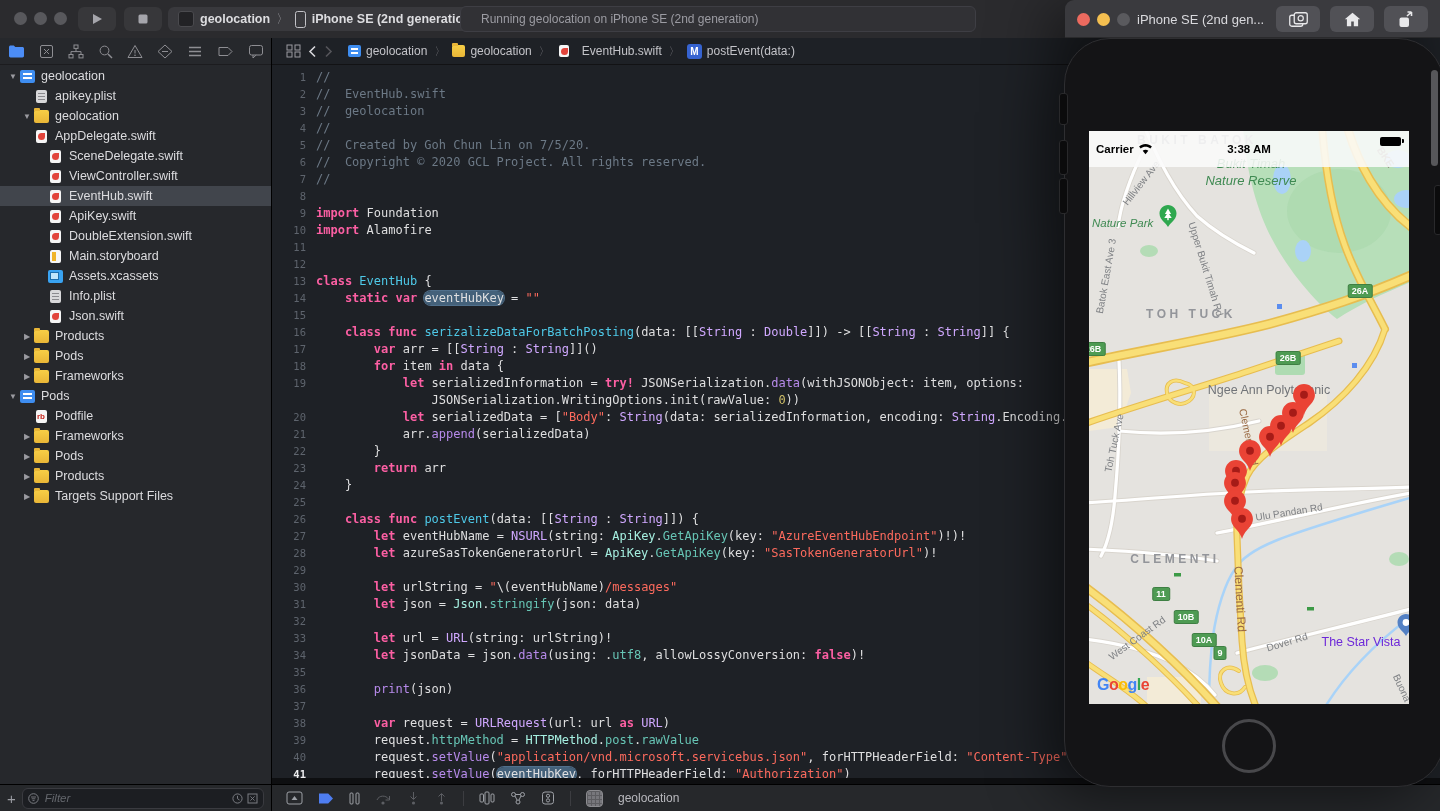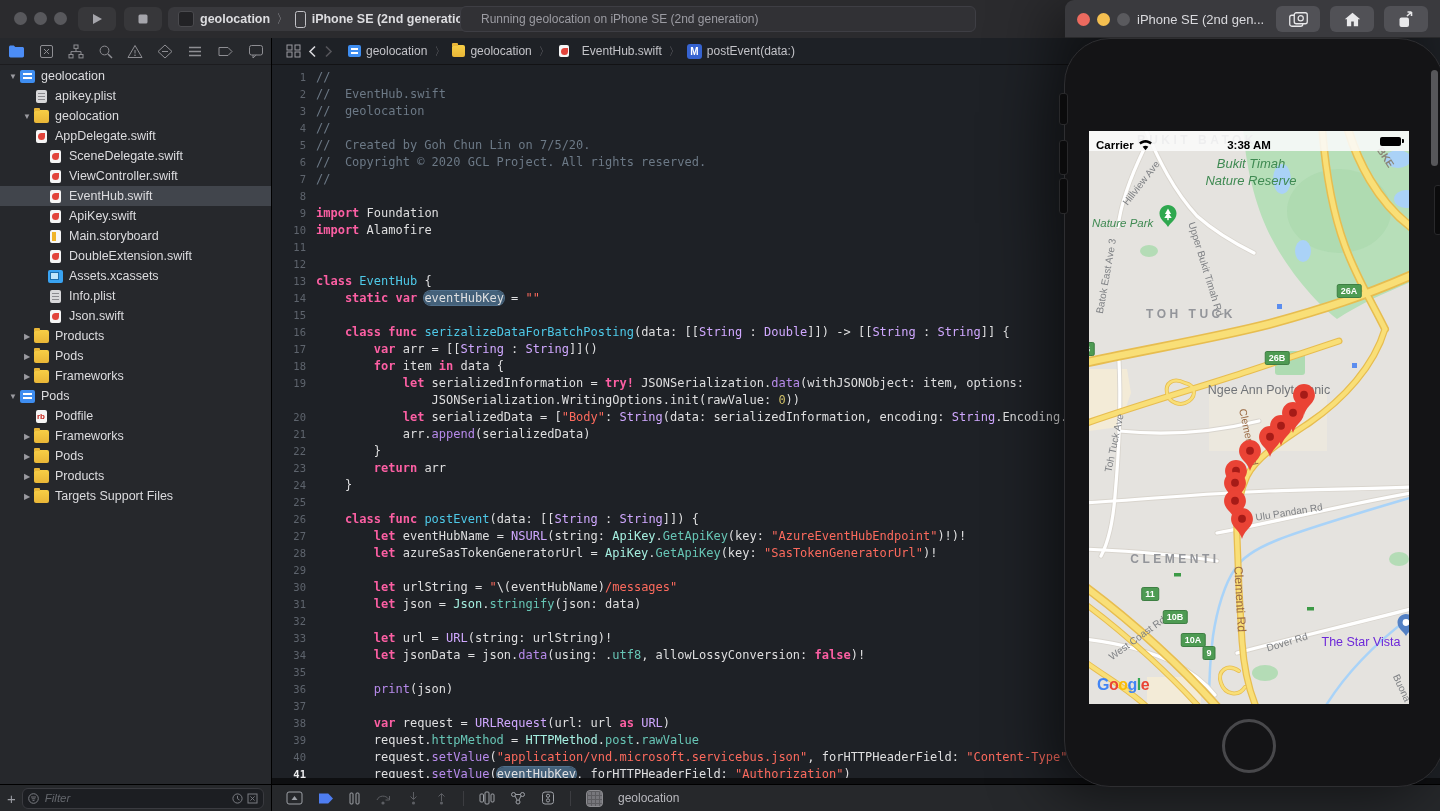--- a/index.html
+++ b/index.html
@@ -80,40 +80,40 @@
   .stl{position:absolute;top:12.5px;width:13px;height:13px;border-radius:50%;}
   #sim-title{position:absolute;left:72px;top:0;height:38px;display:flex;align-items:center;color:#D9D9DD;font-size:13px;}
   .sim-btn{position:absolute;top:6px;width:44px;height:26px;background:#515156;border-radius:6px;display:flex;align-items:center;justify-content:center;}
   #bezel{position:absolute;left:-1px;top:38px;width:380px;height:749px;background:#141416;border:1px solid #2E2E31;border-radius:46px;box-sizing:border-box;}
   .sidebtn{position:absolute;width:7px;border-radius:3px;background:#0B0B0C;border:1px solid #29292B;}
   #scrollstrip{position:absolute;left:366px;top:70px;width:7px;height:96px;border-radius:4px;background:#57575A;}
   #screen{position:absolute;left:24px;top:92px;width:320px;height:573px;background:#E5E3DF;overflow:hidden;}
   #home-btn{position:absolute;left:157px;top:680px;width:54px;height:54px;border:3px solid #48484B;border-radius:50%;box-sizing:border-box;}
 
   
-  #pstatus{position:absolute;left:0;top:0;width:320px;height:20px;background:rgba(250,250,250,.88);z-index:40;display:flex;align-items:flex-end;color:#000;font-size:11.5px;}
+  #pstatus{position:absolute;left:0;top:0;width:320px;height:36px;background:rgba(250,250,250,.88);z-index:40;display:flex;align-items:center;color:#000;font-size:11.5px;}
   #pstatus .carrier{margin-left:7px;font-weight:bold;}
   #pstatus .ptime{position:absolute;left:0;right:0;text-align:center;font-weight:bold;}
   .batt{position:absolute;right:8px;top:5.5px;width:21px;height:9px;background:#000;border-radius:2px;}
   .batt:after{content:"";position:absolute;right:-3px;top:2.5px;width:2px;height:4px;background:#000;border-radius:0 1px 1px 0;}
 
   
   #map{position:absolute;left:0;top:0;width:320px;height:573px;}
   .mlbl{position:absolute;transform:translate(-50%,-50%);white-space:nowrap;z-index:20;}
   .mlbl.al{transform:translate(0,-50%);}
   .district{color:#93959A;font-size:12px;font-weight:bold;letter-spacing:3.5px;}
   .nature{color:#3F8A52;font-size:11.5px;font-style:italic;}
   .nature.big{font-size:13px;}
   .poi{color:#717478;font-size:12.5px;}
   .poiblue{color:#6d28d9;font-size:12.5px;}
   .road{color:#7E8084;font-size:10px;}
   .hwy{color:#8A8578;font-size:10.5px;font-weight:bold;}
   .roadbrown{color:#9B6B45;font-size:10.5px;}
   .roadbrown.big{font-size:12px;}
-  .shield{position:absolute;transform:translate(-50%,-50%);background:#4E9B53;border:1px solid #3E7F43;color:#fff;font-size:9px;font-weight:bold;padding:1px 3px;border-radius:2px;z-index:21;}
+  .shield{position:absolute;transform:translate(-50%,-50%);background:#4E9B53;border:1px solid #3E7F43;color:#fff;font-size:9px;font-weight:bold;padding:1px 3px;border-radius:2px;z-index:21;margin-left:11px;}
   .pin{position:absolute;z-index:30;}
   .glogo{position:absolute;left:8px;top:545px;font-size:16px;font-weight:bold;letter-spacing:-0.5px;z-index:25;font-family:"Liberation Sans",sans-serif;}
   .gl0,.gl3{color:#4285F4;} .gl1,.gl5{color:#EA4335;} .gl2{color:#FBBC05;} .gl4{color:#34A853;}
 </style>
 </head>
 <body>
 
 <div id="xc-toolbar">
   <div class="tl" style="left:14px"></div>
   <div class="tl" style="left:34px"></div>
@@ -233,27 +233,27 @@
         <span class="fi fi-swift"></span>
         <span>EventHub.swift</span>
       </div>
       <div class="frow" style="padding-left: 34px;">
         <span class="disc"></span>
         <span class="fi fi-swift"></span>
         <span>ApiKey.swift</span>
       </div>
       <div class="frow" style="padding-left: 34px;">
         <span class="disc"></span>
+        <span class="fi fi-swift"></span>
+        <span>DoubleExtension.swift</span>
+      </div>
+      <div class="frow" style="padding-left: 34px;">
+        <span class="disc"></span>
         <span class="fi fi-storyboard"></span>
         <span>Main.storyboard</span>
-      </div>
-      <div class="frow" style="padding-left: 34px;">
-        <span class="disc"></span>
-        <span class="fi fi-swift"></span>
-        <span>DoubleExtension.swift</span>
       </div>
       <div class="frow" style="padding-left: 34px;">
         <span class="disc"></span>
         <span class="fi fi-assets"></span>
         <span>Assets.xcassets</span>
       </div>
       <div class="frow" style="padding-left: 34px;">
         <span class="disc"></span>
         <span class="fi fi-plist"></span>
         <span>Info.plist</span>

